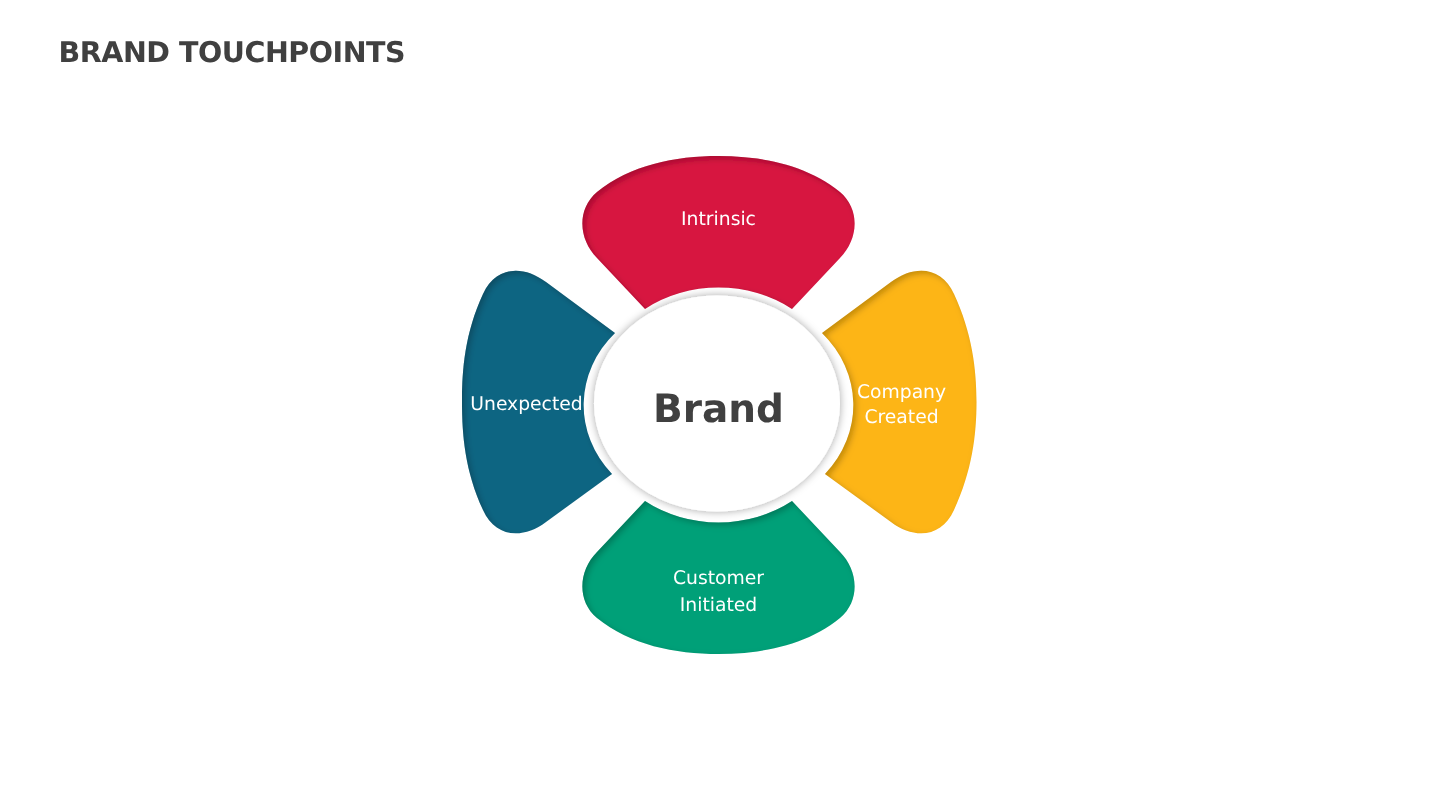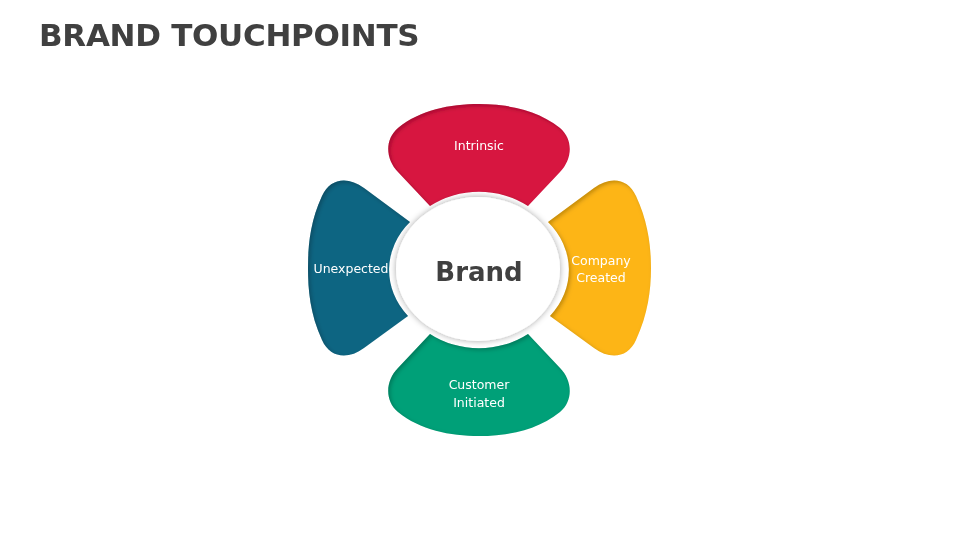--- a/index.html
+++ b/index.html
@@ -14,21 +14,21 @@
       overflow: hidden;
       font-family: "Liberation Sans", "DejaVu Sans", sans-serif;
     }
     .slide-title {
       position: absolute;
       left: 39px;
       top: 16px;
       margin: 0;
       font-family: "DejaVu Sans", "Liberation Sans", sans-serif;
       font-weight: bold;
-      font-size: 31px;
+      font-size: 19px;
       letter-spacing: -0.3px;
       color: #404040;
       line-height: 38px;
     }
     .diagram {
       position: absolute;
       left: 0;
       top: 0;
       width: 960px;
       height: 540px;

